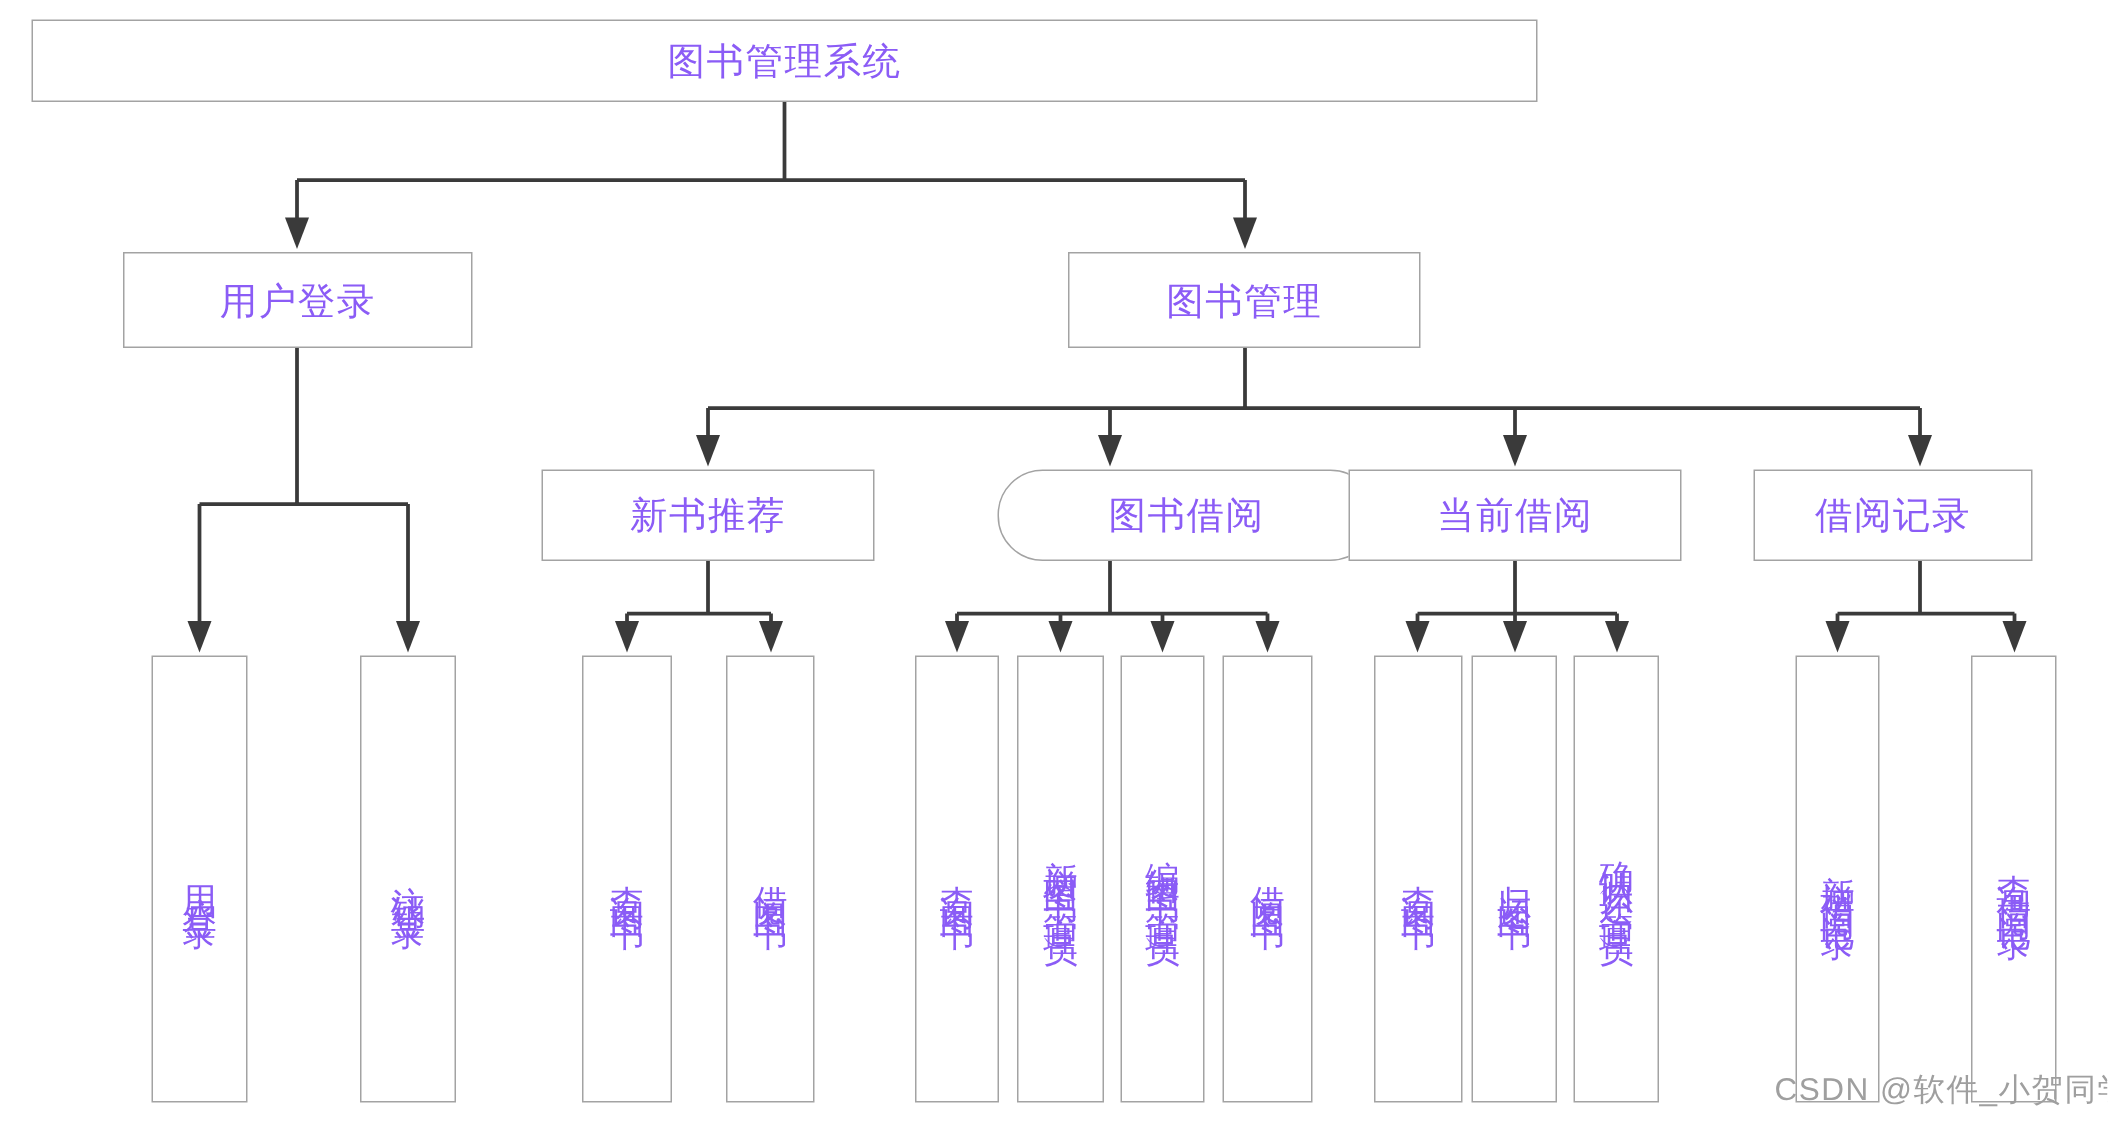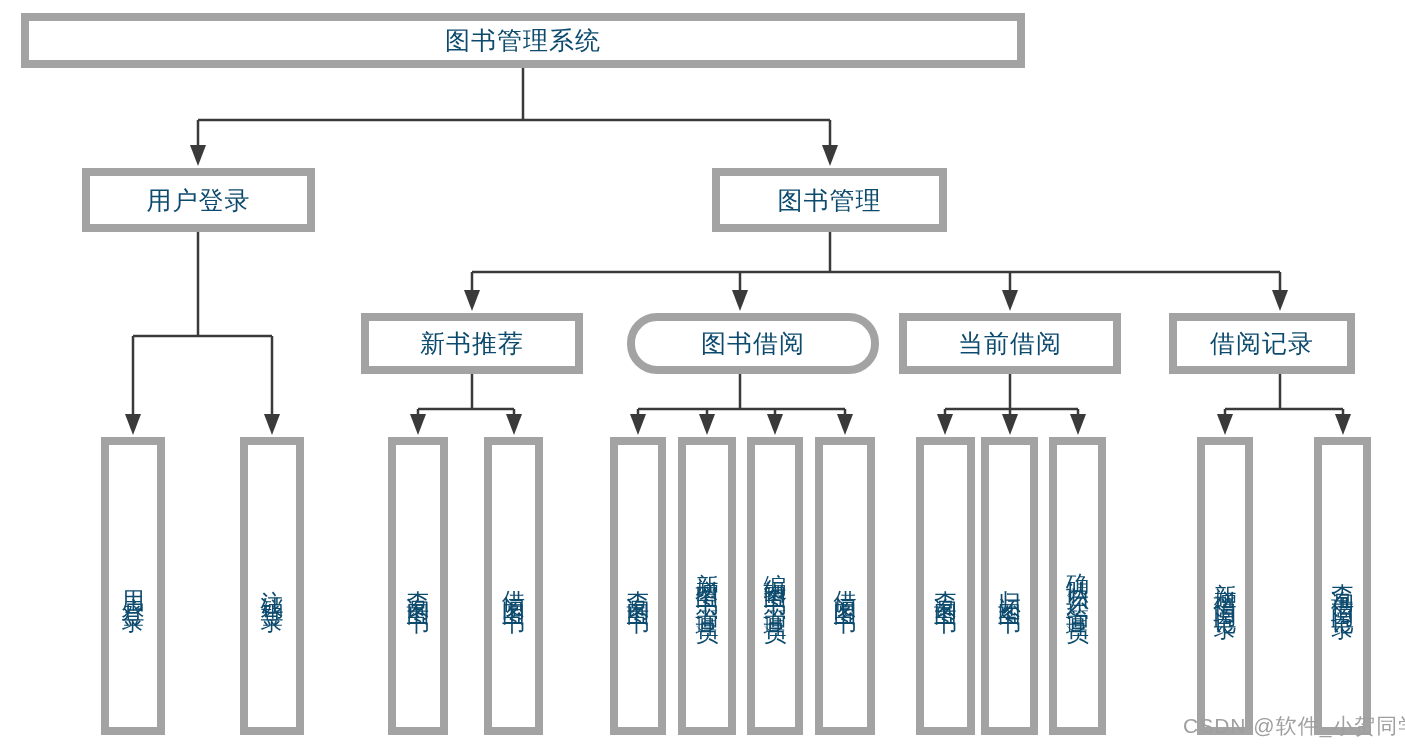--- a/index.html
+++ b/index.html
@@ -2,22 +2,22 @@
 <html><head>
 <meta charset="utf-8">
 <style>
   html,body{margin:0;padding:0;background:#ffffff;}
   .canvas{
     position:relative;width:1405px;height:747px;background:#ffffff;
     font-family:"Liberation Sans","DejaVu Sans",sans-serif;overflow:hidden;
   }
   svg.lines{position:absolute;left:0;top:0;z-index:1;}
   .box{
-    position:absolute;background:#ffffff;border:8px solid #a3a3a3;box-sizing:border-box;
-    display:flex;align-items:center;justify-content:center;z-index:2;color:#0c4a6e;
+    position:absolute;background:#ffffff;border:1px solid #a3a3a3;box-sizing:border-box;
+    display:flex;align-items:center;justify-content:center;z-index:2;color:#8b5cf6;
   }
   .box.h span{font-size:25px;letter-spacing:1px;white-space:nowrap;}
   .vtext{
     writing-mode:vertical-rl;text-orientation:mixed;
     font-size:23px;letter-spacing:7px;line-height:1;white-space:nowrap;
   }
   .watermark{
     position:absolute;left:1183px;top:712px;z-index:6;color:#9f9f9f;
     font-size:21px;letter-spacing:1px;white-space:nowrap;
   }
@@ -65,21 +65,21 @@
   <div class="box h" style="left:82px;top:168px;width:233px;height:64px;">
     <span>用户登录</span>
   </div>
   <div class="box h" style="left:361px;top:313px;width:222px;height:61px;">
     <span>新书推荐</span>
   </div>
 
   <div class="box h" style="left:712px;top:168px;width:235px;height:64px;">
     <span>图书管理</span>
   </div>
-  <div class="box h" style="left:627px;top:313px;width:252px;height:61px;border-radius:30px;">
+  <div class="box h" style="left:665px;top:313px;width:252px;height:61px;border-radius:30px;">
     <span>图书借阅</span>
   </div>
   <div class="box h" style="left:899px;top:313px;width:222px;height:61px;text-align:center;">
     <span>当前借阅</span>
   </div>
   <div class="box h" style="left:1169px;top:313px;width:186px;height:61px;">
     <span>借阅记录</span>
   </div>
 
   <div class="box v" style="left:101px;top:437px;width:64px;height:298px;">

